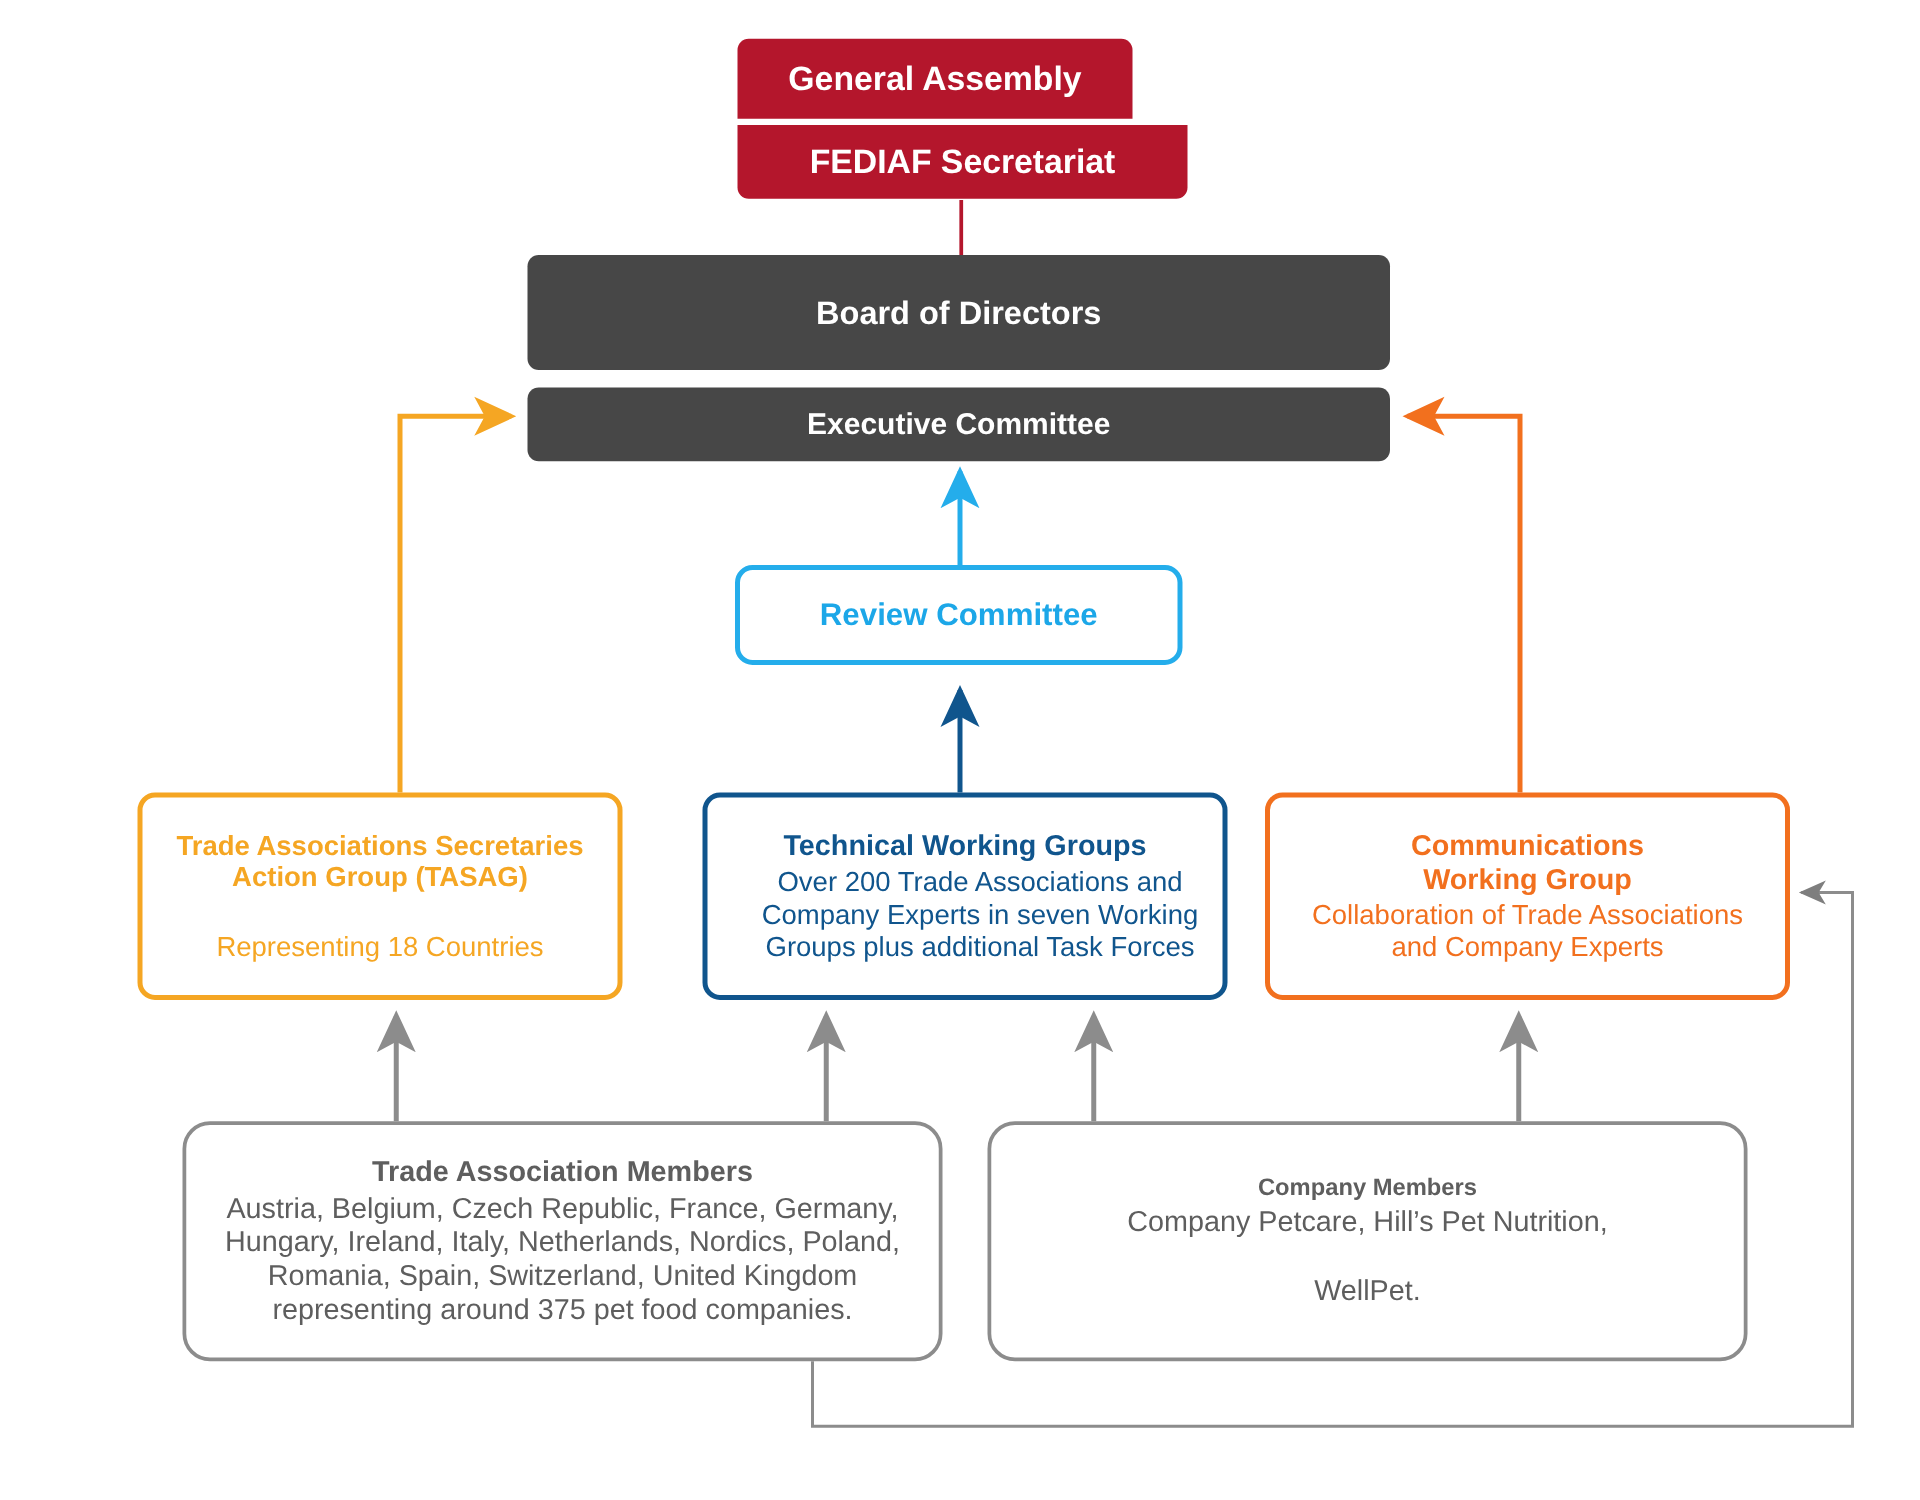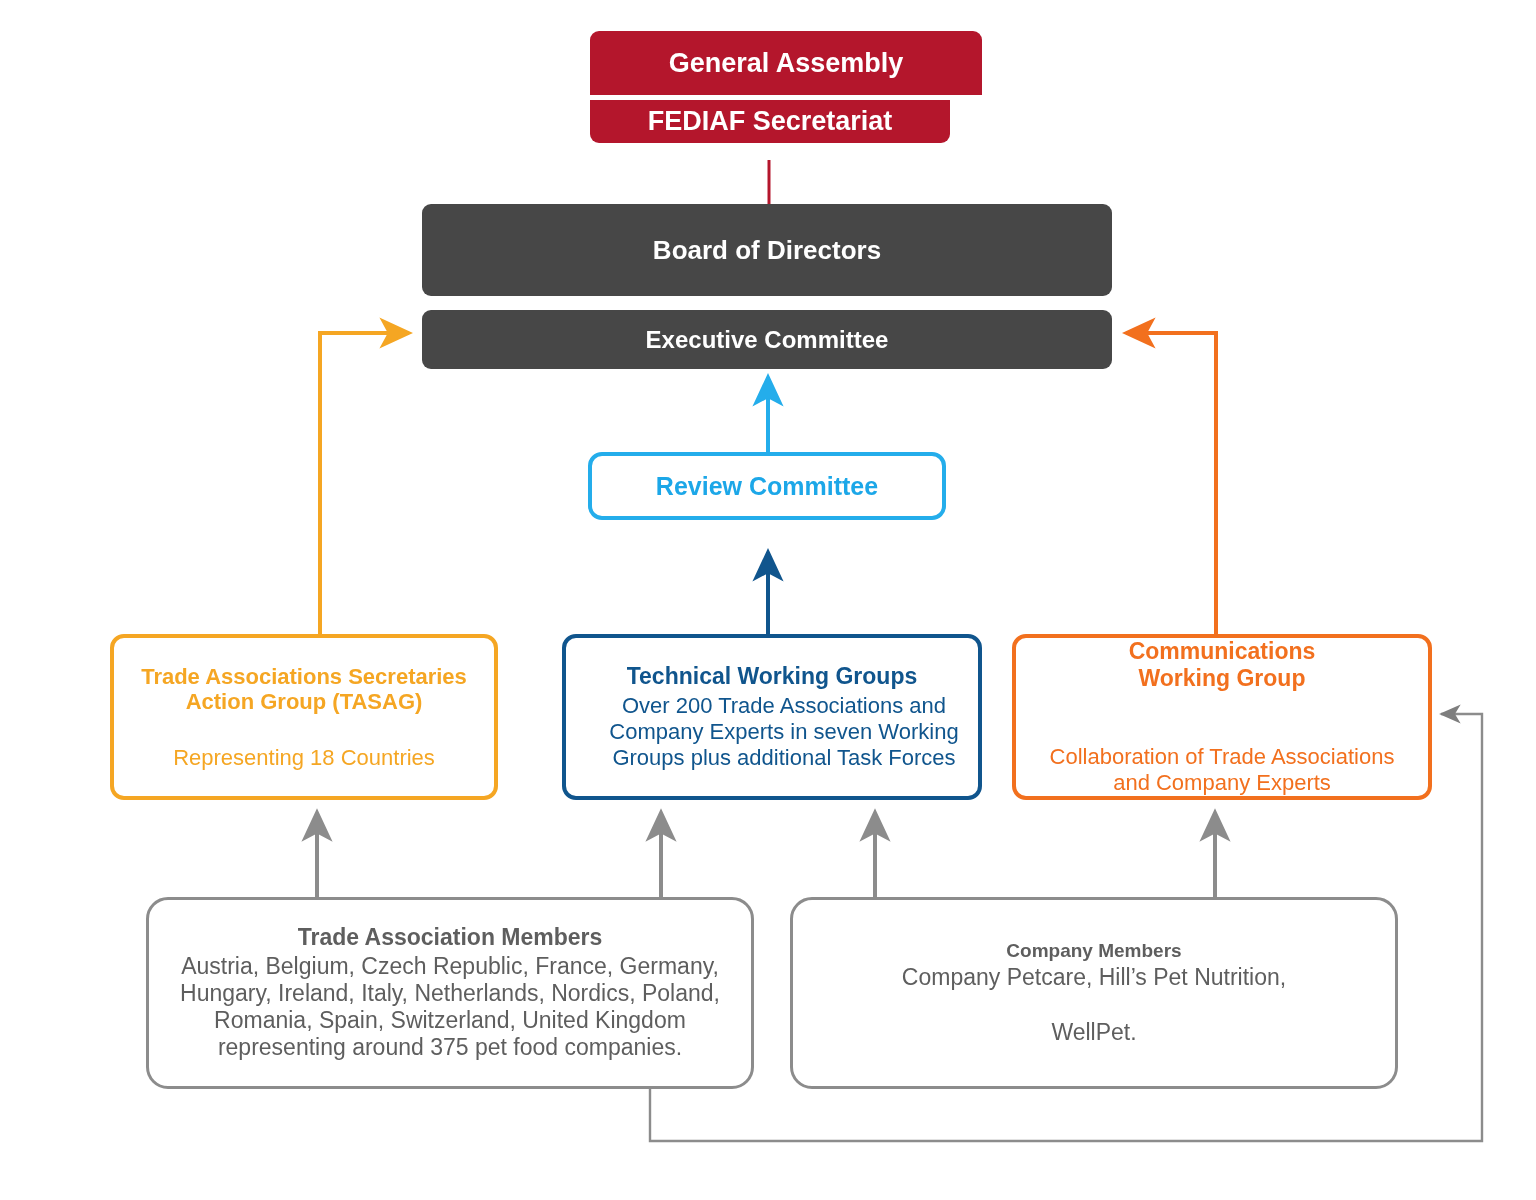--- a/index.html
+++ b/index.html
@@ -45,46 +45,46 @@
   }
 
   
   .red-box {
     background: #B4162C;
     color: #ffffff;
     font-size: 27px;
     font-weight: bold;
   }
   #general-assembly {
-    left: 590px; top: 31px; width: 392px; height: 64px;
+    left: 590px; top: 31px; width: 316px; height: 64px;
     border-radius: 9px 9px 0 0;
   }
   #fediaf-secretariat {
-    left: 590px; top: 100px; width: 360px; height: 43px;
+    left: 590px; top: 100px; width: 360px; height: 59px;
     border-radius: 0 0 9px 9px;
   }
 
   
   .grey-box {
     background: #474747;
     color: #ffffff;
     font-weight: bold;
   }
   #board-of-directors {
     left: 422px; top: 204px; width: 690px; height: 92px;
     border-radius: 9px; font-size: 26px;
   }
   #executive-committee {
     left: 422px; top: 310px; width: 690px; height: 59px;
     border-radius: 9px; font-size: 24px;
   }
 
   
   #review-committee {
-    left: 588px; top: 452px; width: 358px; height: 68px;
+    left: 588px; top: 452px; width: 358px; height: 80px;
     border: 4px solid #24ADEB;
     border-radius: 14px;
     color: #1CA7E8;
     font-size: 25px;
     font-weight: bold;
     background: #ffffff;
   }
 
   
   #tasag {
@@ -106,21 +106,20 @@
   }
   #technical-working-groups .ttl { font-size: 23px; }
   #technical-working-groups .sub { font-size: 22px; margin-top: 3px; margin-left: 24px; }
 
   #communications-working-group {
     left: 1012px; top: 634px; width: 420px; height: 166px;
     border: 4px solid #F2701E;
     border-radius: 14px;
     color: #F2701E;
     background: #ffffff;
-    justify-content: space-between;
   }
   #communications-working-group .ttl { font-size: 23px; }
   #communications-working-group .sub { font-size: 22px; margin-top: 3px; }
 
   
   .member-box {
     border: 3px solid #8C8C8C;
     border-radius: 22px;
     color: #5E5E5E;
     background: #ffffff;

